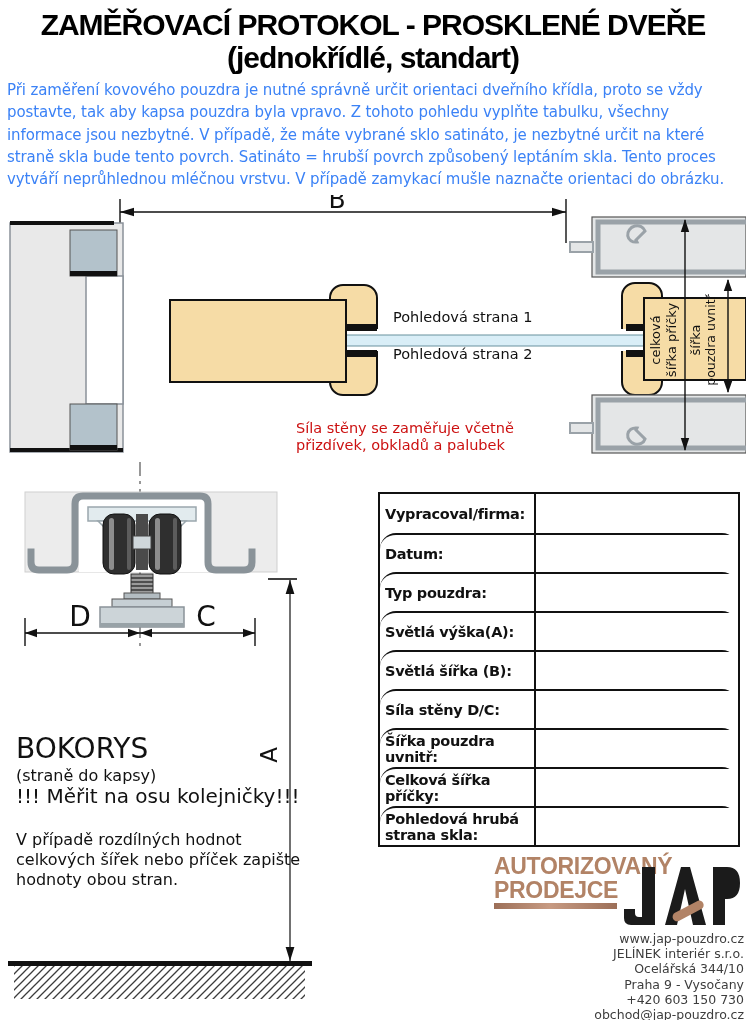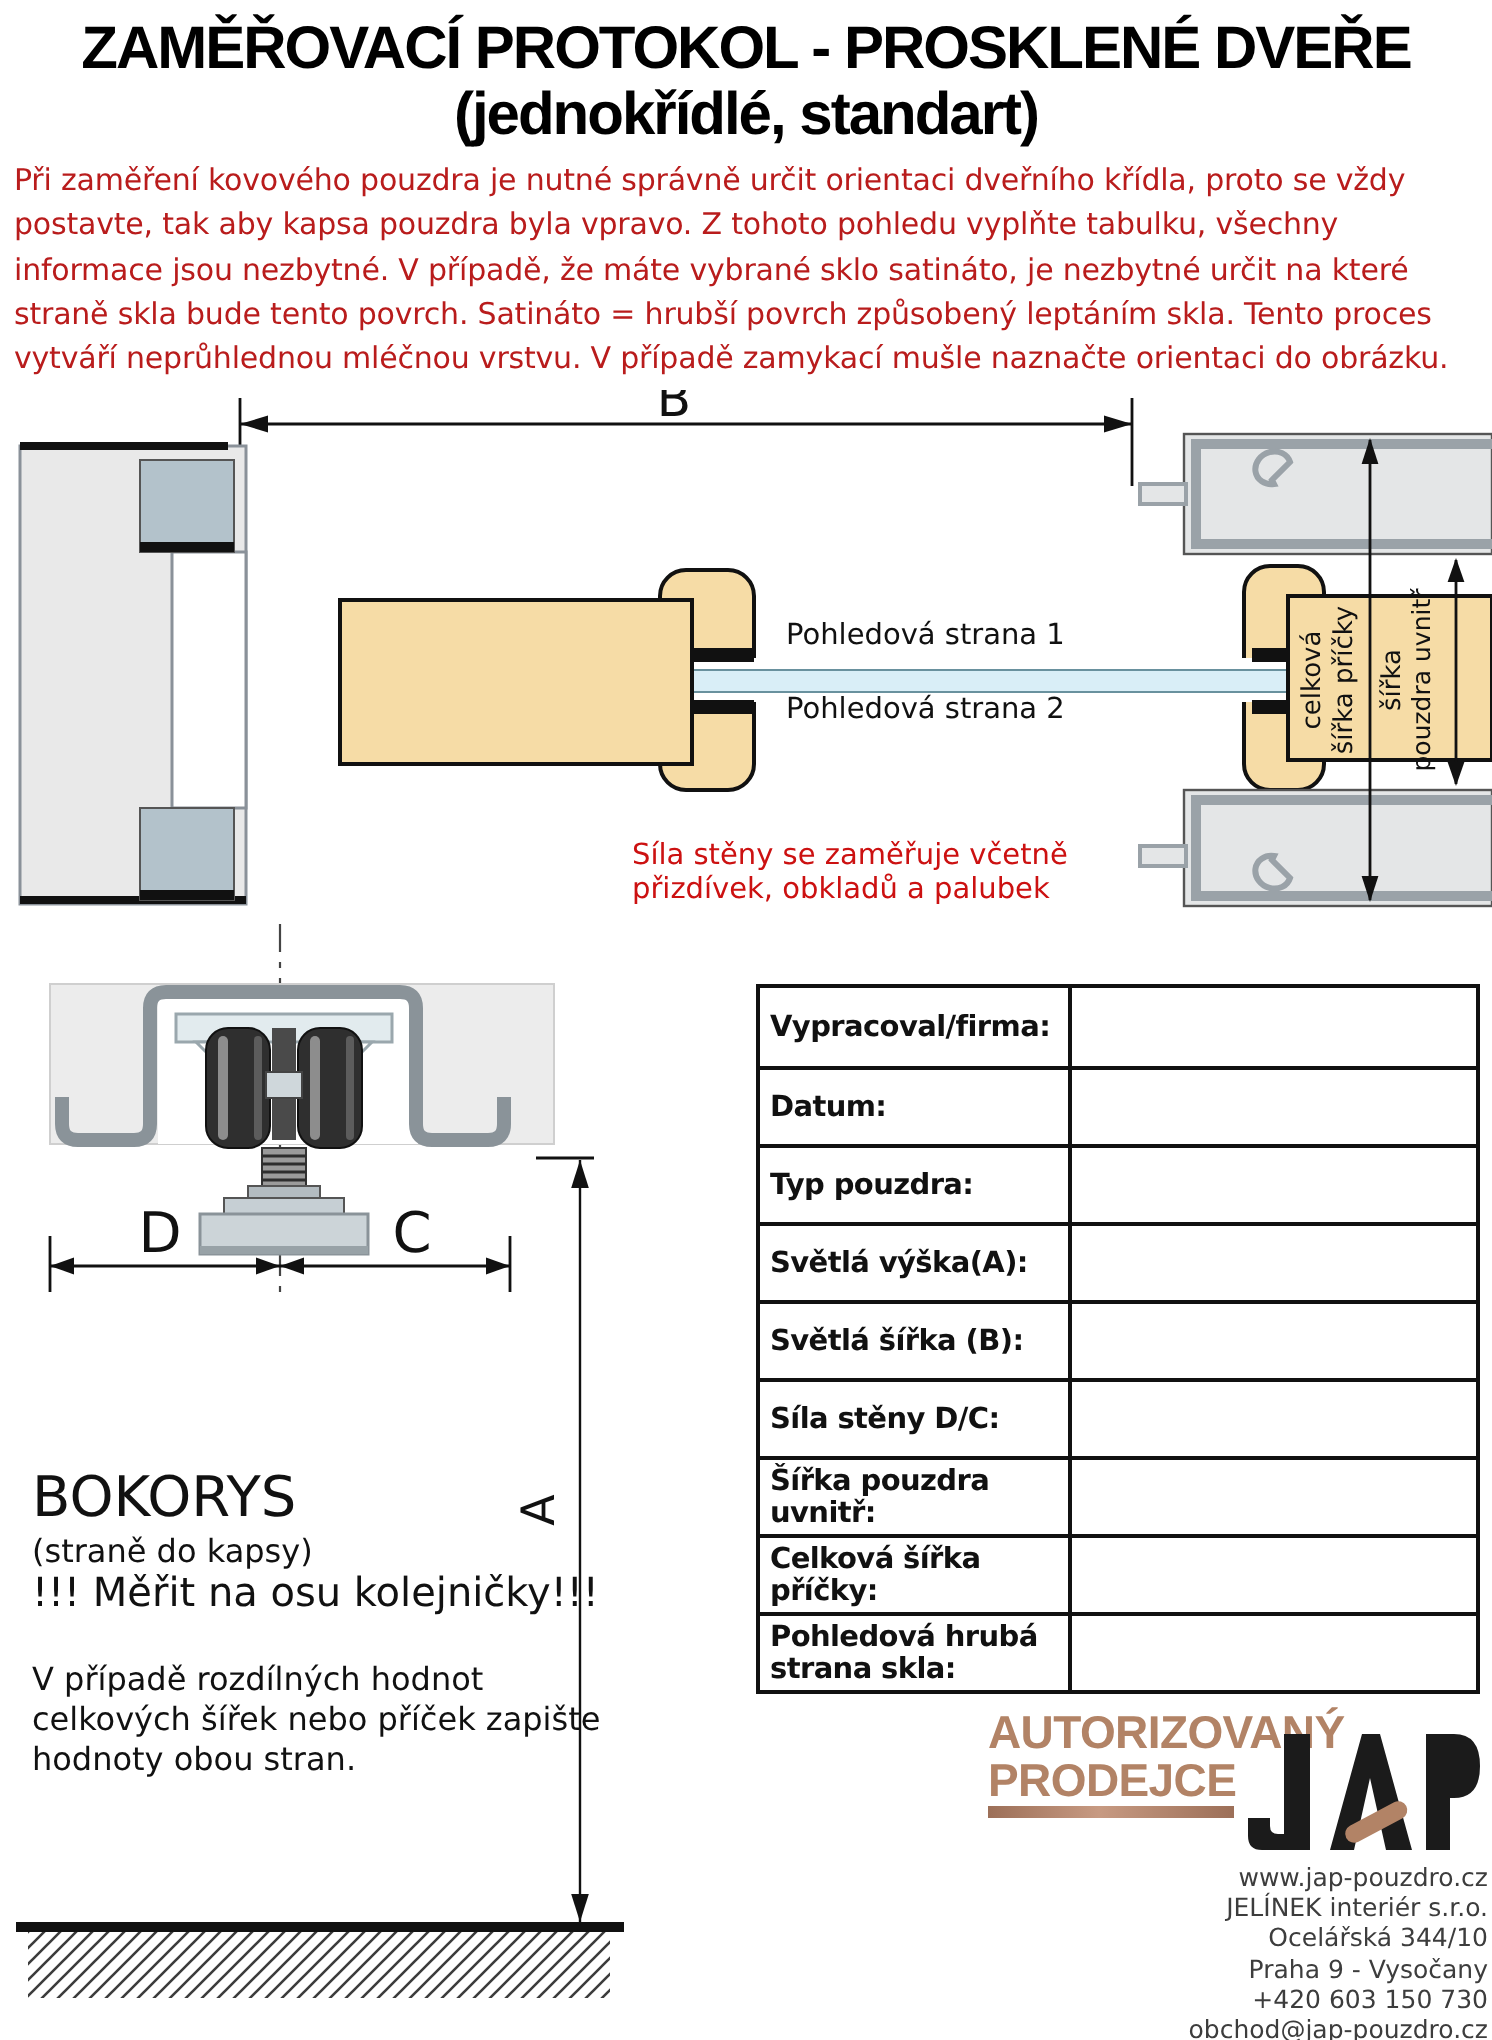--- a/index.html
+++ b/index.html
@@ -8,40 +8,40 @@
     margin:0 auto;overflow:hidden;
     font-family:"DejaVu Sans","Liberation Sans",sans-serif;color:#111;
   }
   .title{
     position:absolute;top:8px;left:0;width:746px;text-align:center;
     font-family:"Liberation Sans",sans-serif;font-weight:bold;
     font-size:30px;line-height:33px;letter-spacing:-1px;color:#000;margin:0;
   }
   .intro{
     position:absolute;top:79px;left:7px;width:737px;
-    font-size:15px;line-height:22.3px;letter-spacing:-0.1px;color:#b91c1c;
+    font-size:15px;line-height:22.3px;letter-spacing:-0.1px;color:#3b82f6;
   }
   svg text{font-family:"DejaVu Sans","Liberation Sans",sans-serif;fill:#111;}
   .rednote{
     position:absolute;left:296px;top:420px;
-    font-size:14.5px;line-height:17px;font-weight:500;margin-left:20px;
+    font-size:14.5px;line-height:17px;font-weight:500;
   }
   .bok-text{
     position:absolute;left:16px;top:732px;width:302px;
   }
   .bok-title{font-size:28px;line-height:34px;}
   .bok-sub{font-size:16px;line-height:20px;}
   .bok-warn{font-size:20px;line-height:20px;}
   .bok-note{font-size:16px;line-height:20px;margin-top:24px;}
   .ftable{
     position:absolute;left:378px;top:492px;width:358px;
     border:2px solid #111;display:grid;grid-template-rows:repeat(9,39px);
     background:#fff;
   }
-  .frow{display:grid;grid-template-columns:156px 1fr;border-top:2px solid #111;}
+  .frow{display:grid;grid-template-columns:156px 1fr;border-top:2px solid #111;border-radius:16px;}
   .frow:first-child{border-top:none;}
   .flabel{
     border-right:2px solid #111;display:flex;align-items:center;
     font-weight:bold;font-size:14.5px;line-height:16px;padding:1px 2px 0 5px;
     letter-spacing:-0.3px;
   }
   .fvalue{background:#fff;}
   .auth{
     position:absolute;left:494px;top:854px;
     font-family:"Liberation Sans",sans-serif;font-weight:bold;

